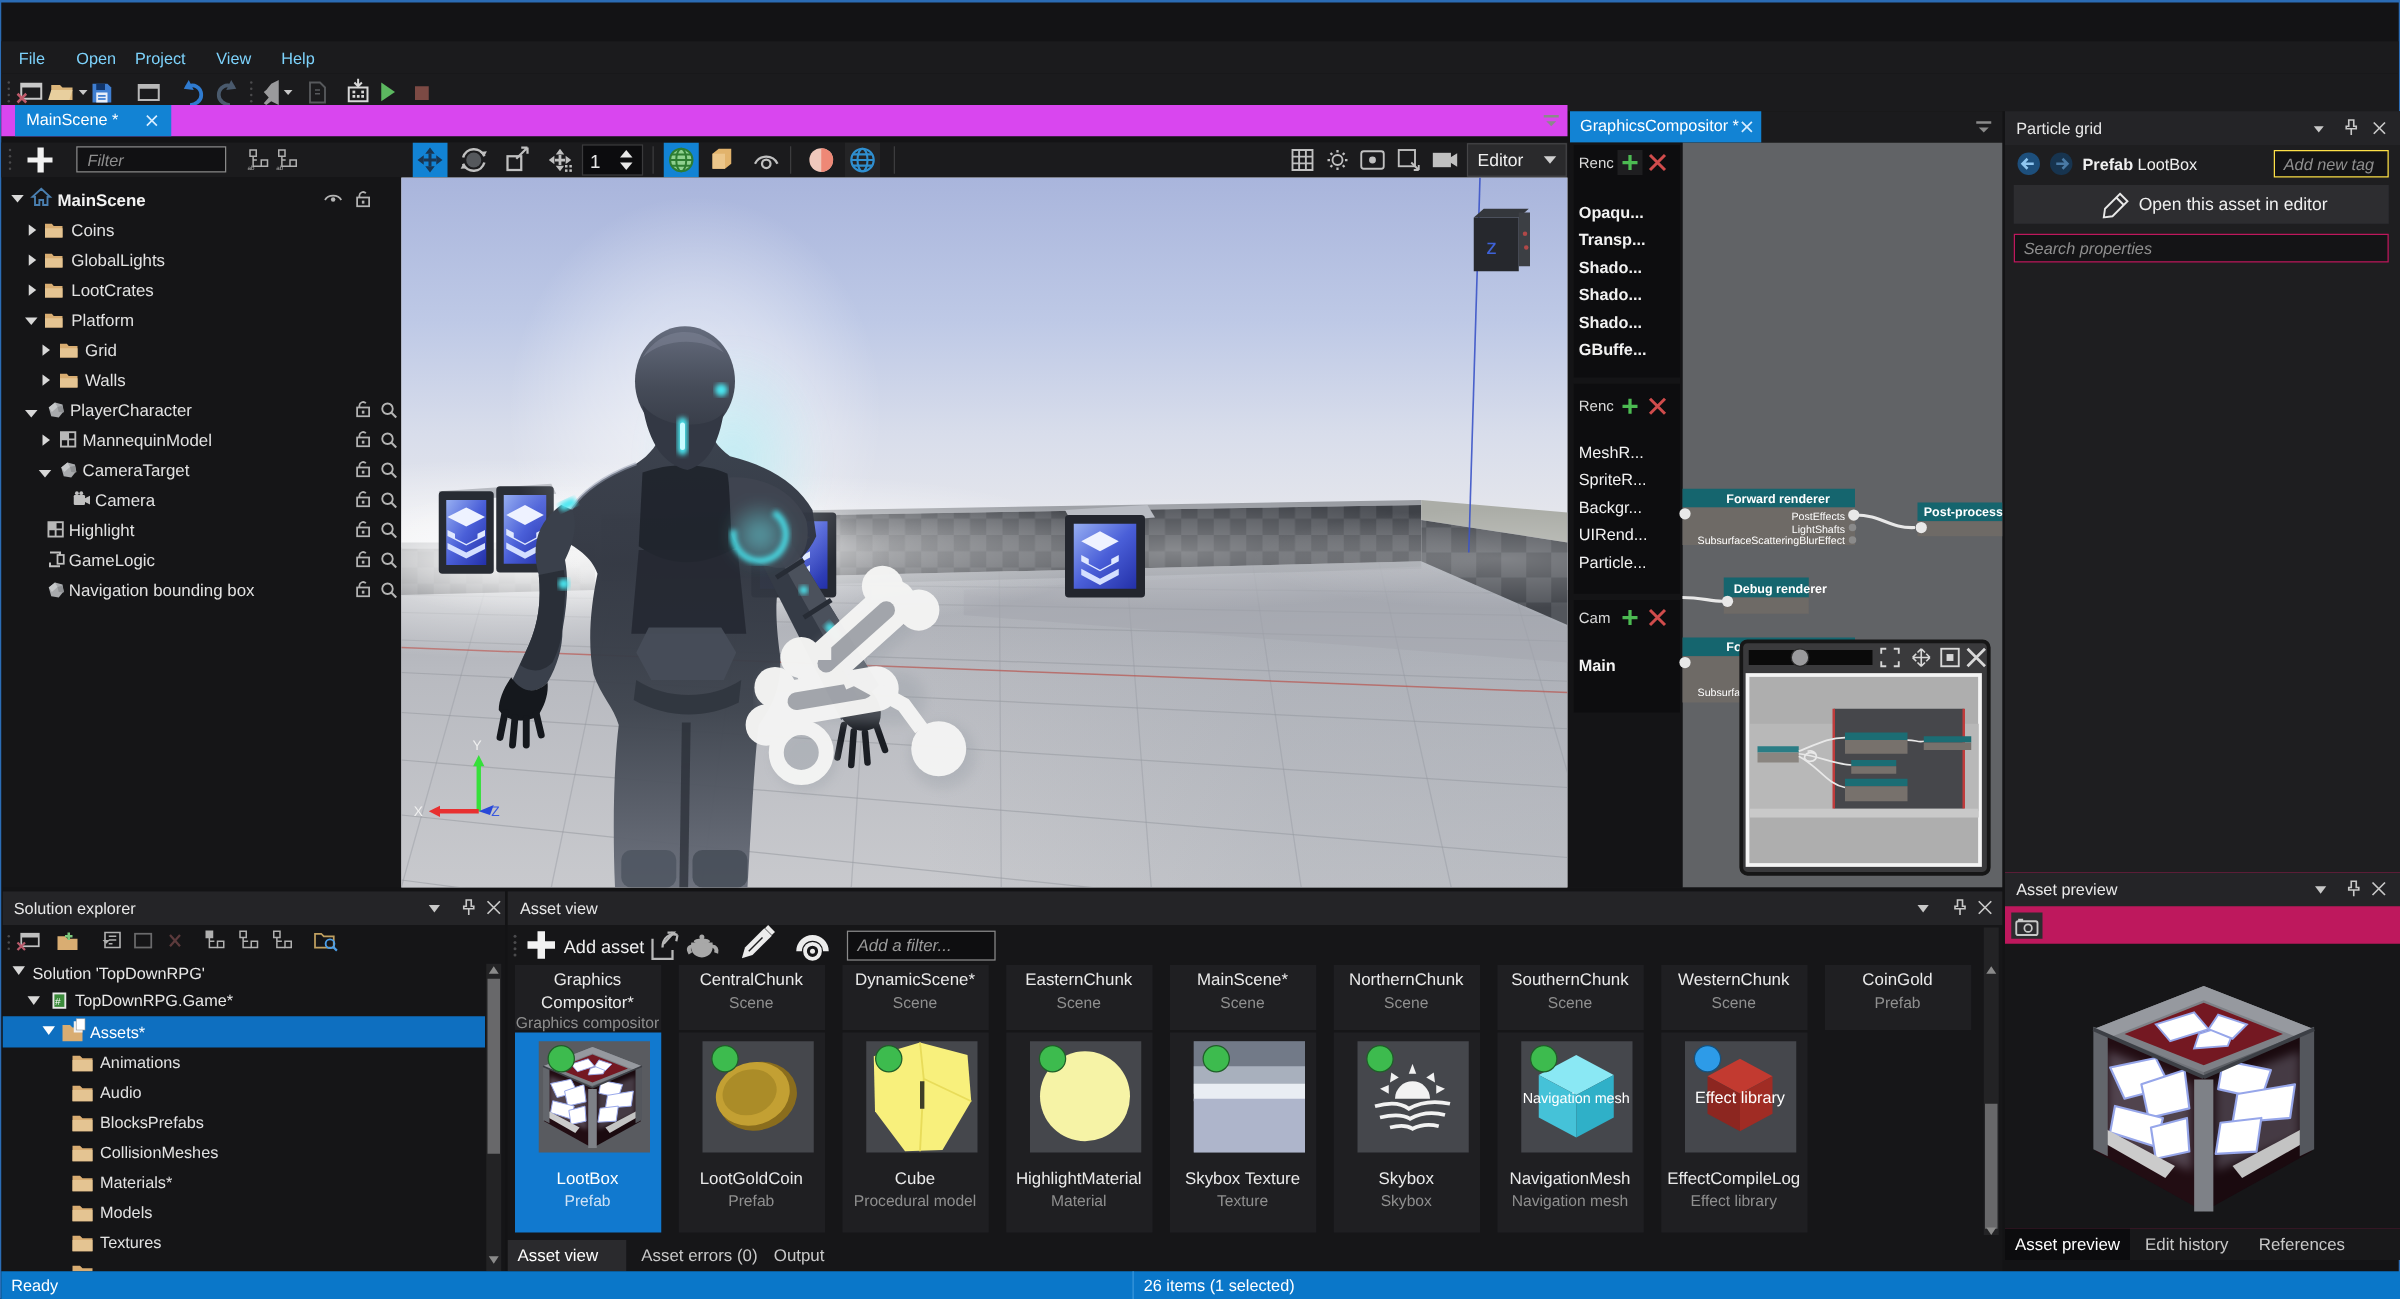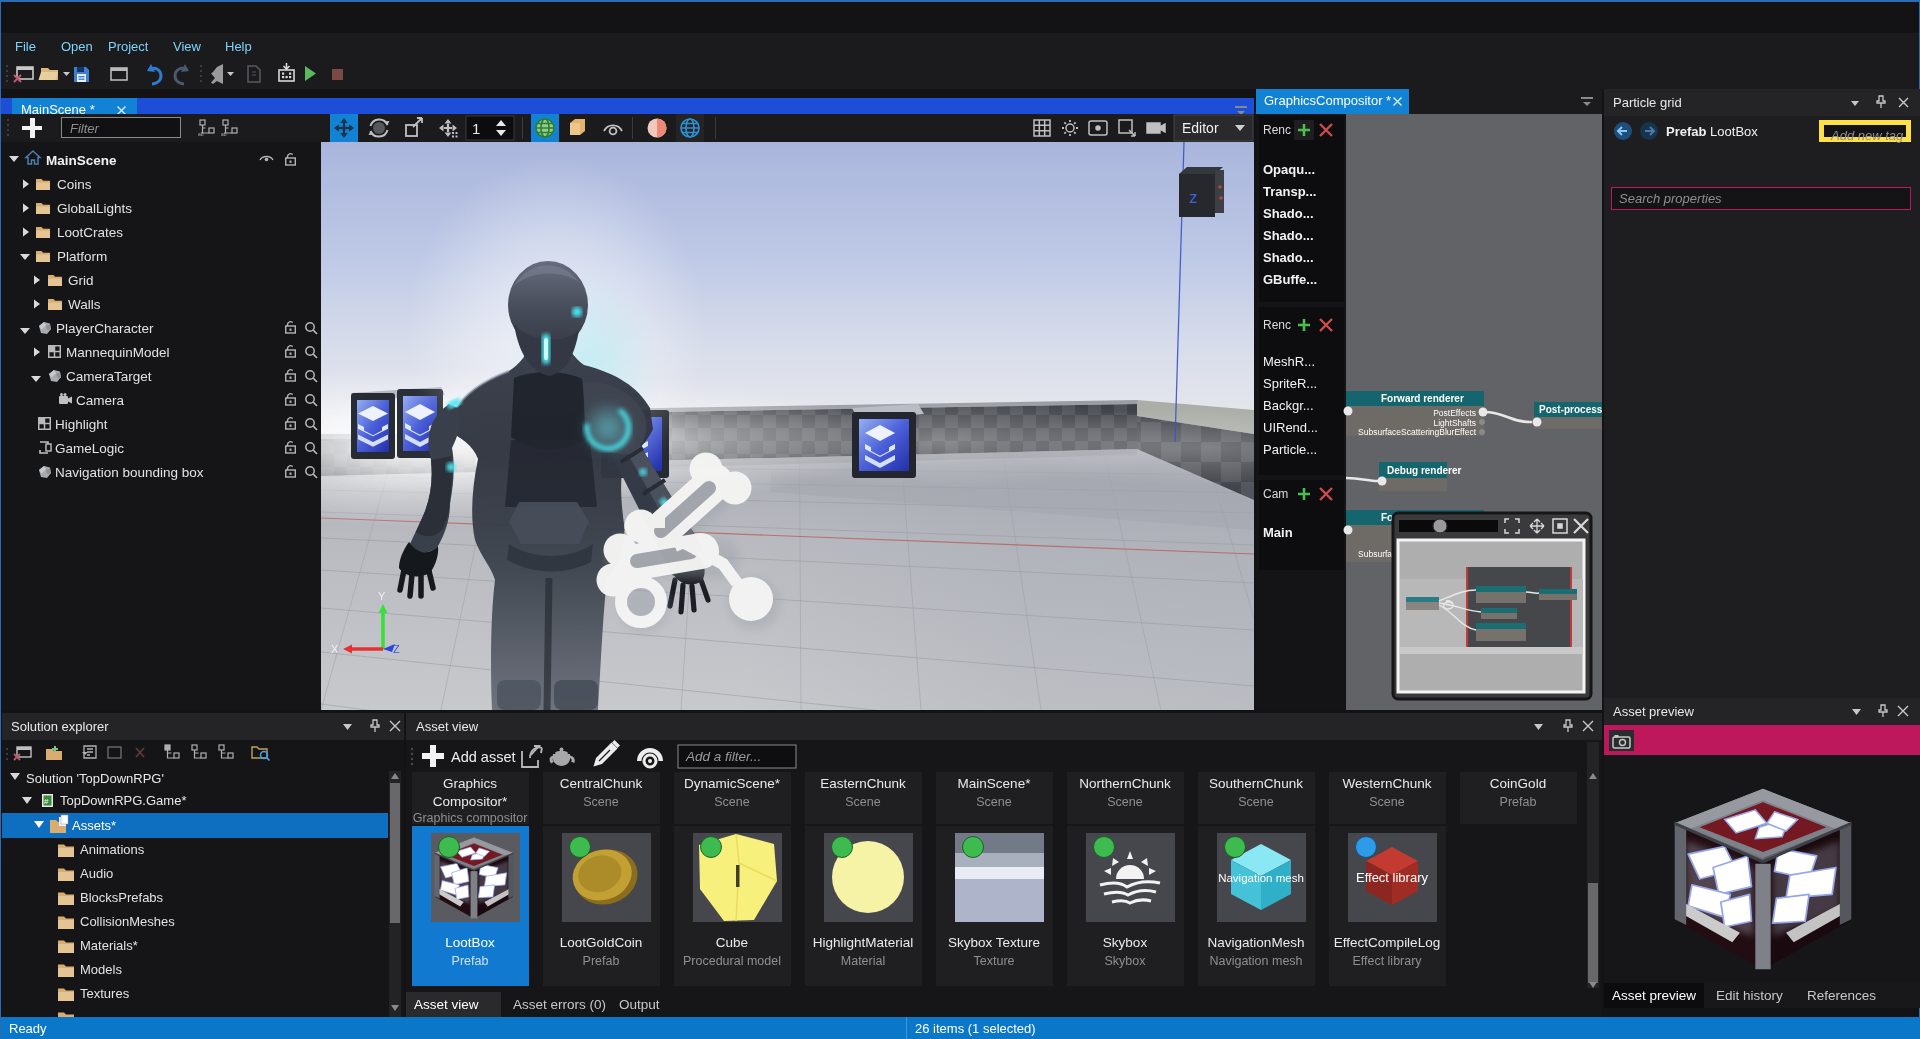--- a/index.html
+++ b/index.html
@@ -142,21 +142,21 @@
           <rect x="288" y="13.5" width="2.2" height="2.2"></rect>
         </g>
     <path d="M285.5 4 v5 M282.5 7 l3 3 l3 -3" stroke="#d8d8d8" stroke-width="1.6" fill="none"></path>
 
     <path d="M304 7 l11 7.5 l-11 7.5 z" fill="#5cb860"></path>
 
     <rect x="331" y="10" width="11" height="11" fill="#7c4a44"></rect>
   </svg>
 </div>
 
-<div class="abs" style="left:0;top:96px;width:1253px;height:25px;background:#1d4ed8;">
+<div class="abs" style="left:0;top:82px;width:1253px;height:25px;background:#d946ef;">
   <div class="abs" style="left:11px;top:0;width:125px;height:25px;background:#1283d4;">
     <div class="abs" style="left:9px;top:4px;font-size:13px;color:#fff;">MainScene *</div>
     <svg class="abs" style="left:104px;top:7px;" width="11" height="11" viewBox="0 0 11 11">
           <path d="M1.5 1.5 L9.5 9.5 M9.5 1.5 L1.5 9.5" stroke="#d6ecff" stroke-width="1.4"></path>
         </svg>
   </div>
   <div class="abs" style="left:1234px;top:8px;width:12px;height:2px;background:#8a8a8a;"></div>
   <div class="abs" style="left:1236px;top:13px;width:8px;height:0;border-top:4px solid #8a8a8a;border-left:4px solid transparent;border-right:4px solid transparent;"></div>
 </div>
 
@@ -833,24 +833,33 @@
         </svg>
   </div>
 
   <svg class="abs" style="left:8px;top:31px;" width="52" height="22" viewBox="0 0 52 22">
     <circle cx="11" cy="11" r="9" fill="#1d4f7c"></circle>
     <path d="M15 11 h-8 M10 7 l-4 4 l4 4" stroke="#8fc6f0" stroke-width="2" fill="none"></path>
     <circle cx="37" cy="11" r="9" fill="#17344f"></circle>
     <path d="M33 11 h8 M38 7 l4 4 l-4 4" stroke="#4a7aa5" stroke-width="2" fill="none"></path>
   </svg>
   <div class="abs" style="left:62px;top:35px;font-size:13px;color:#f0f0f0;"><b>Prefab</b> LootBox</div>
-  <div class="abs" style="left:215px;top:31px;width:92px;height:22px;background:#131315;border:5px solid #fde047;">
+  <div class="abs" style="left:215px;top:31px;width:92px;height:22px;background:#131315;border:1px solid #fde047;">
     <div class="ital" style="position:absolute;left:7px;top:3px;font-size:13px;">Add new tag</div>
   </div>
 
+  <div class="abs" style="left:7px;top:59px;width:300px;height:31px;background:#2d2d30;">
+    <svg class="abs" style="left:70px;top:5px;" width="24" height="22" viewBox="0 0 24 22">
+      <g stroke="#e8e8e8" stroke-width="1.5" fill="none">
+            <path d="M15 2 l6 6 -12 12 -7 1 1 -7 z"></path>
+            <path d="M12 5 l6 6"></path>
+          </g>
+    </svg>
+    <div class="abs" style="left:100px;top:7px;font-size:14px;color:#f0f0f0;">Open this asset in editor</div>
+  </div>
 
   <div class="abs" style="left:7px;top:98px;width:300px;height:23px;background:#141416;border:1px solid #be185d;">
     <div class="ital" style="position:absolute;left:7px;top:3px;font-size:13px;">Search properties</div>
   </div>
 </div>
 
 <div class="abs" style="left:1px;top:711px;width:402px;height:304px;background:#151517;" id="solexp">
 <svg width="402" height="304" viewBox="0 0 402 304">
   <rect x="0" y="0" width="402" height="27" fill="#242427"></rect>
   <text x="9" y="18" font-size="13" fill="#e8e8e8">Solution explorer</text>

